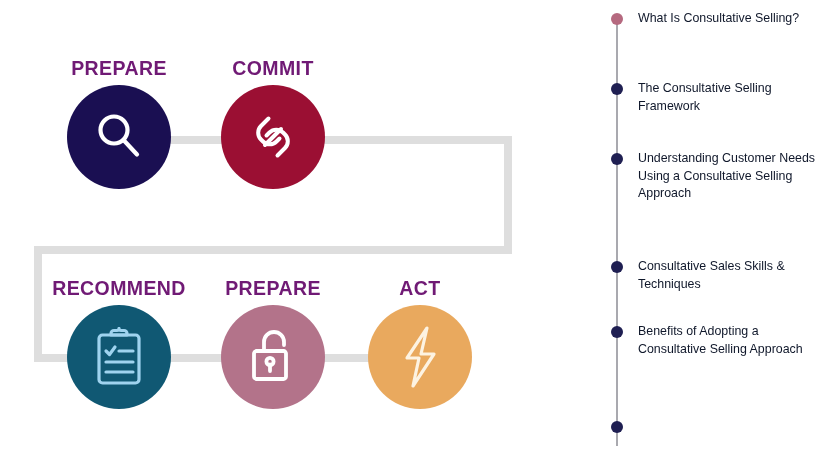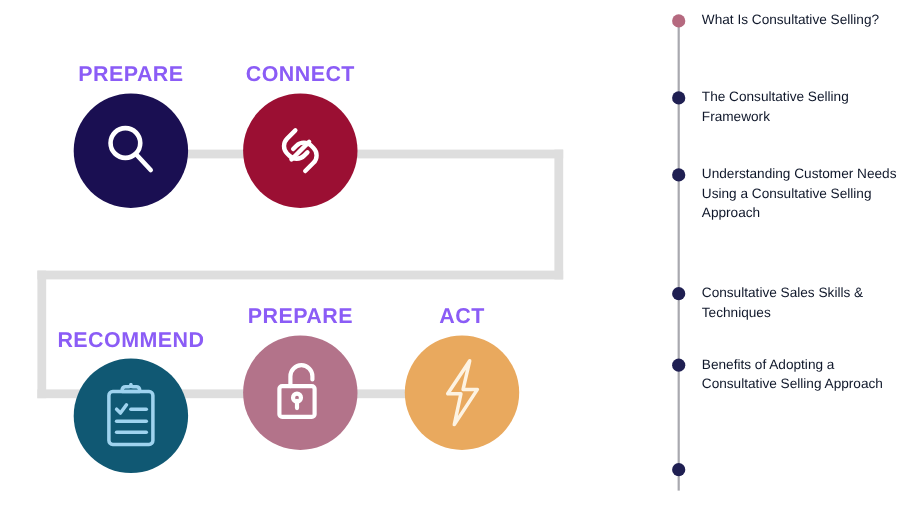--- a/index.html
+++ b/index.html
@@ -28,21 +28,21 @@
 
   
   .node {
     position: absolute;
     width: 118px;
     text-align: center;
   }
   .node-label {
     font-size: 19.5px;
     letter-spacing: 0.4px;
-    color: #8b5cf6;
+    color: #701a75;
     font-weight: 600;
     line-height: 20px;
     white-space: nowrap;
     margin-bottom: 7px;
   }
   .node-circle {
     width: 104px;
     height: 104px;
     border-radius: 50%;
     margin: 0 auto;
@@ -56,21 +56,21 @@
   .node-prepare    { left: 60px;  top: 58px; }
   .node-connect    { left: 214px; top: 58px; }
   .node-understand { left: 361px; top: 58px; }
   
   .node-recommend  { left: 60px;  top: 278px; }
   .node-commit     { left: 214px; top: 278px; }
   .node-act        { left: 361px; top: 278px; }
 
   
   .node-understand .node-label { margin-left: -22px; margin-right: -22px; }
-  .node-recommend  .node-label { margin-left: -22px; margin-right: -22px; margin-top: 21px; }
+  .node-recommend  .node-label { margin-left: -22px; margin-right: -22px; }
 
   
   .toc {
     position: absolute;
     left: 600px;
     top: 0;
     width: 230px;
     height: 463px;
   }
   .toc-rail {
@@ -123,21 +123,21 @@
       <span>
         <svg width="58" height="58" viewBox="0 0 58 58" fill="none">
           <circle cx="24" cy="22" r="13.5" stroke="#ffffff" stroke-width="4.2"></circle>
           <line x1="33.5" y1="32" x2="47" y2="46.5" stroke="#ffffff" stroke-width="4.2" stroke-linecap="round"></line>
         </svg>
       </span>
     </div>
   </div>
 
   <div class="node node-connect">
-    <div class="node-label">CONNECT</div>
+    <div class="node-label">COMMIT</div>
     <div class="node-circle" style="background:#9b0f33">
       <span>
         <svg width="58" height="58" viewBox="0 0 58 58" fill="none">
           <g stroke="#ffffff" stroke-width="4" stroke-linecap="round" stroke-linejoin="round">
             <path d="M24.5 10.5 L17 18 a9.5 9.5 0 0 0 0 13.5 l2 2 a9.5 9.5 0 0 0 13.5 0 l3 -3"></path>
             <path d="M33.5 47.5 L41 40 a9.5 9.5 0 0 0 0 -13.5 l-2 -2 a9.5 9.5 0 0 0 -13.5 0 l-3 3"></path>
             <line x1="21" y1="37" x2="37" y2="21"></line>
           </g>
         </svg>
       </span>

